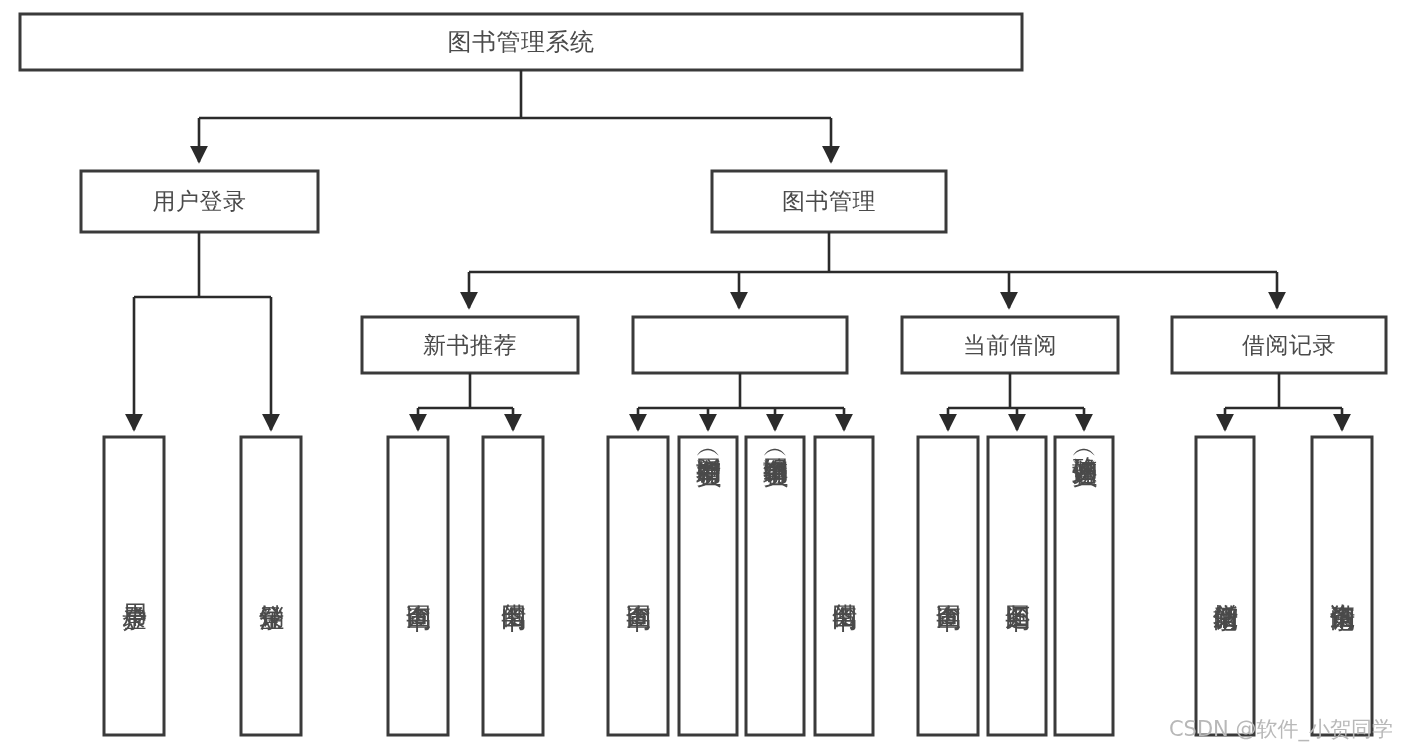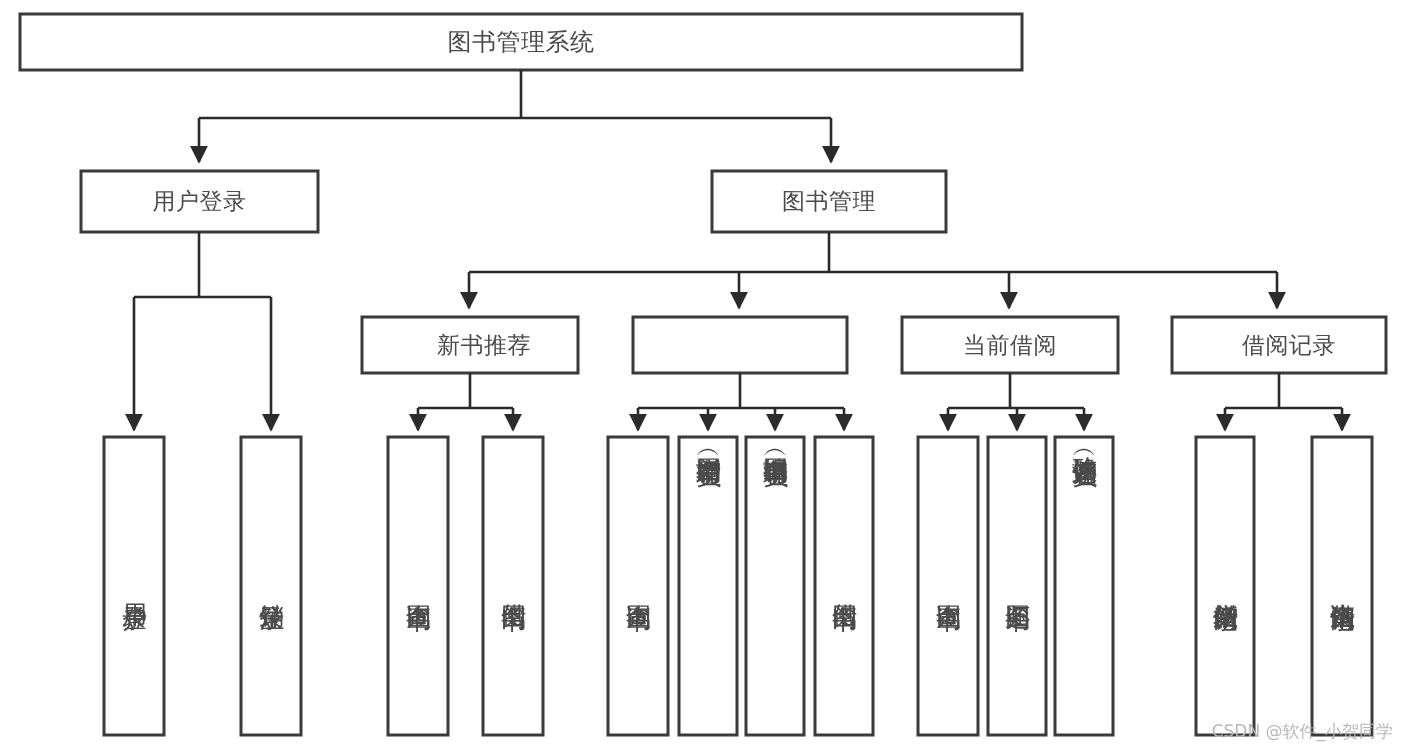--- a/index.html
+++ b/index.html
@@ -78,21 +78,21 @@
     letter-spacing: 0.5px;
   }
   .root-text {
     font-size: 24px;
   }
   #watermark {
     position: absolute;
     right: 12px;
     bottom: 4px;
     font-family: "DejaVu Sans", "Liberation Sans", sans-serif;
-    font-size: 17px;
+    font-size: 21px;
     color: #b8b8b8;
     white-space: nowrap;
     user-select: none;
   }
 </style>
 </head>
 <body>
 
 <div id="diagram-root">
 
@@ -177,21 +177,21 @@
   </div>
 
   <div class="node-label-holder" style="left:81px; top:171px; width:237px; height:61px;">
     <span class="node-text">用户登录</span>
   </div>
 
   <div class="node-label-holder" style="left:712px; top:171px; width:234px; height:61px;">
     <span class="node-text">图书管理</span>
   </div>
 
-  <div class="node-label-holder" style="left:376px; top:317px; width:216px; height:56px;">
+  <div class="node-label-holder" style="left:362px; top:317px; width:216px; height:56px;">
     <span class="node-text">新书推荐</span>
   </div>
 
 
   <div class="node-label-holder" style="left:902px; top:317px; width:216px; height:56px;">
     <span class="node-text">当前借阅</span>
   </div>
 
   <div class="node-label-holder" style="left:1172px; top:317px; width:234px; height:56px;">
     <span class="node-text">借阅记录</span>

